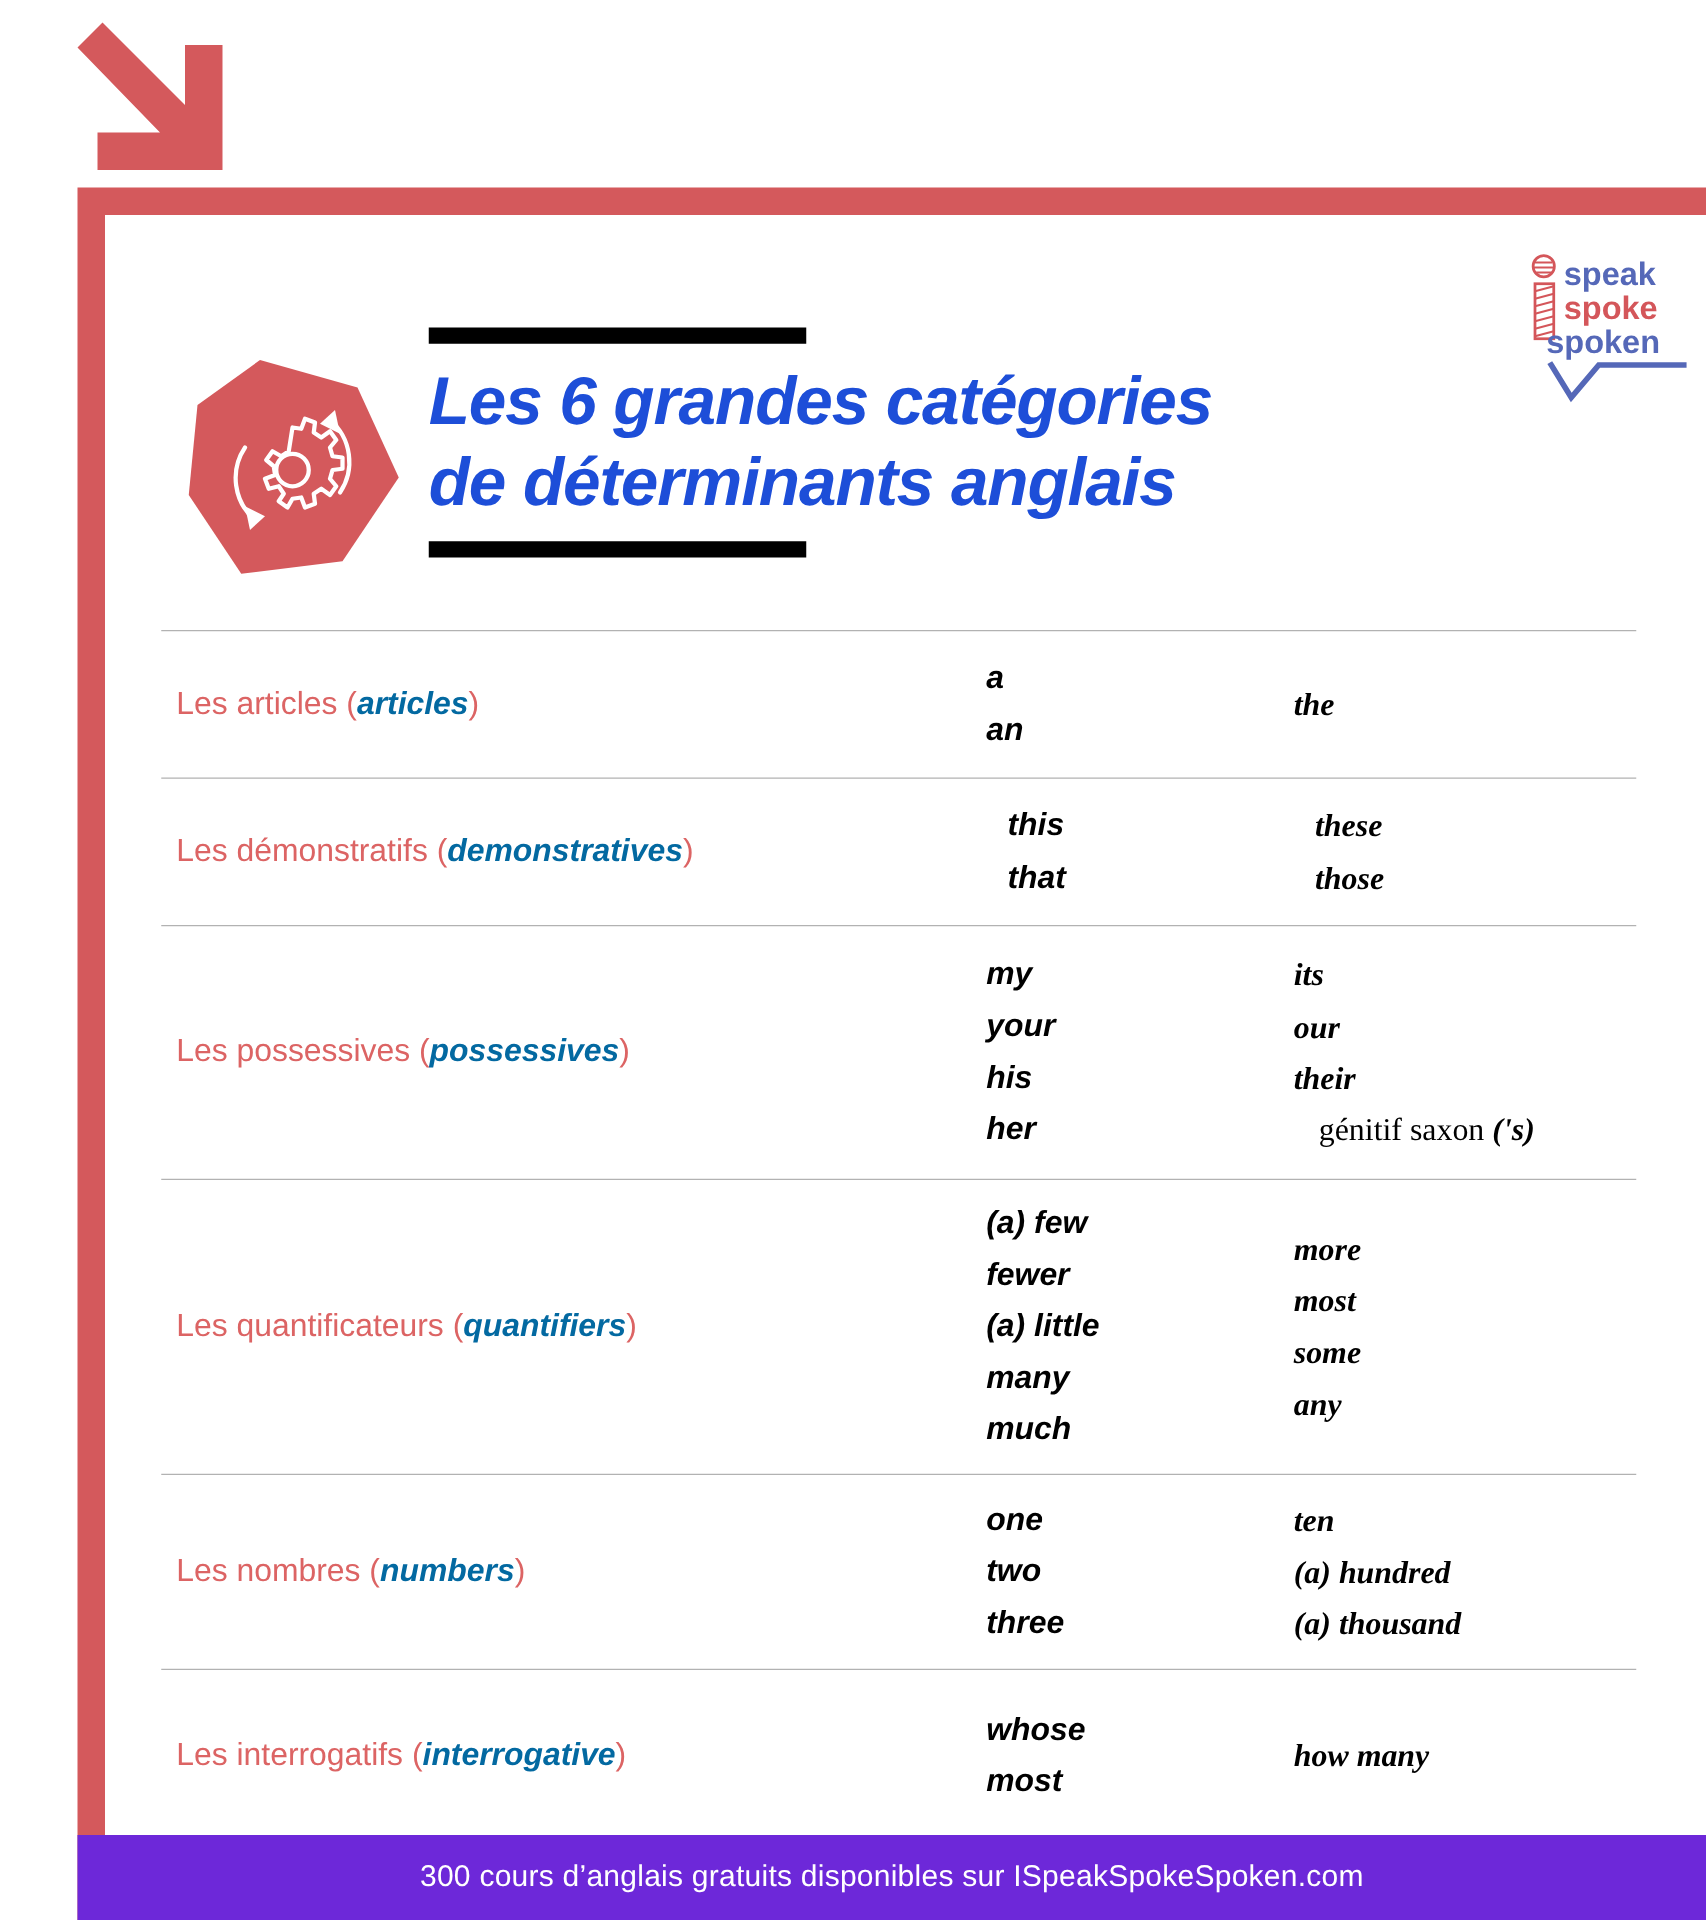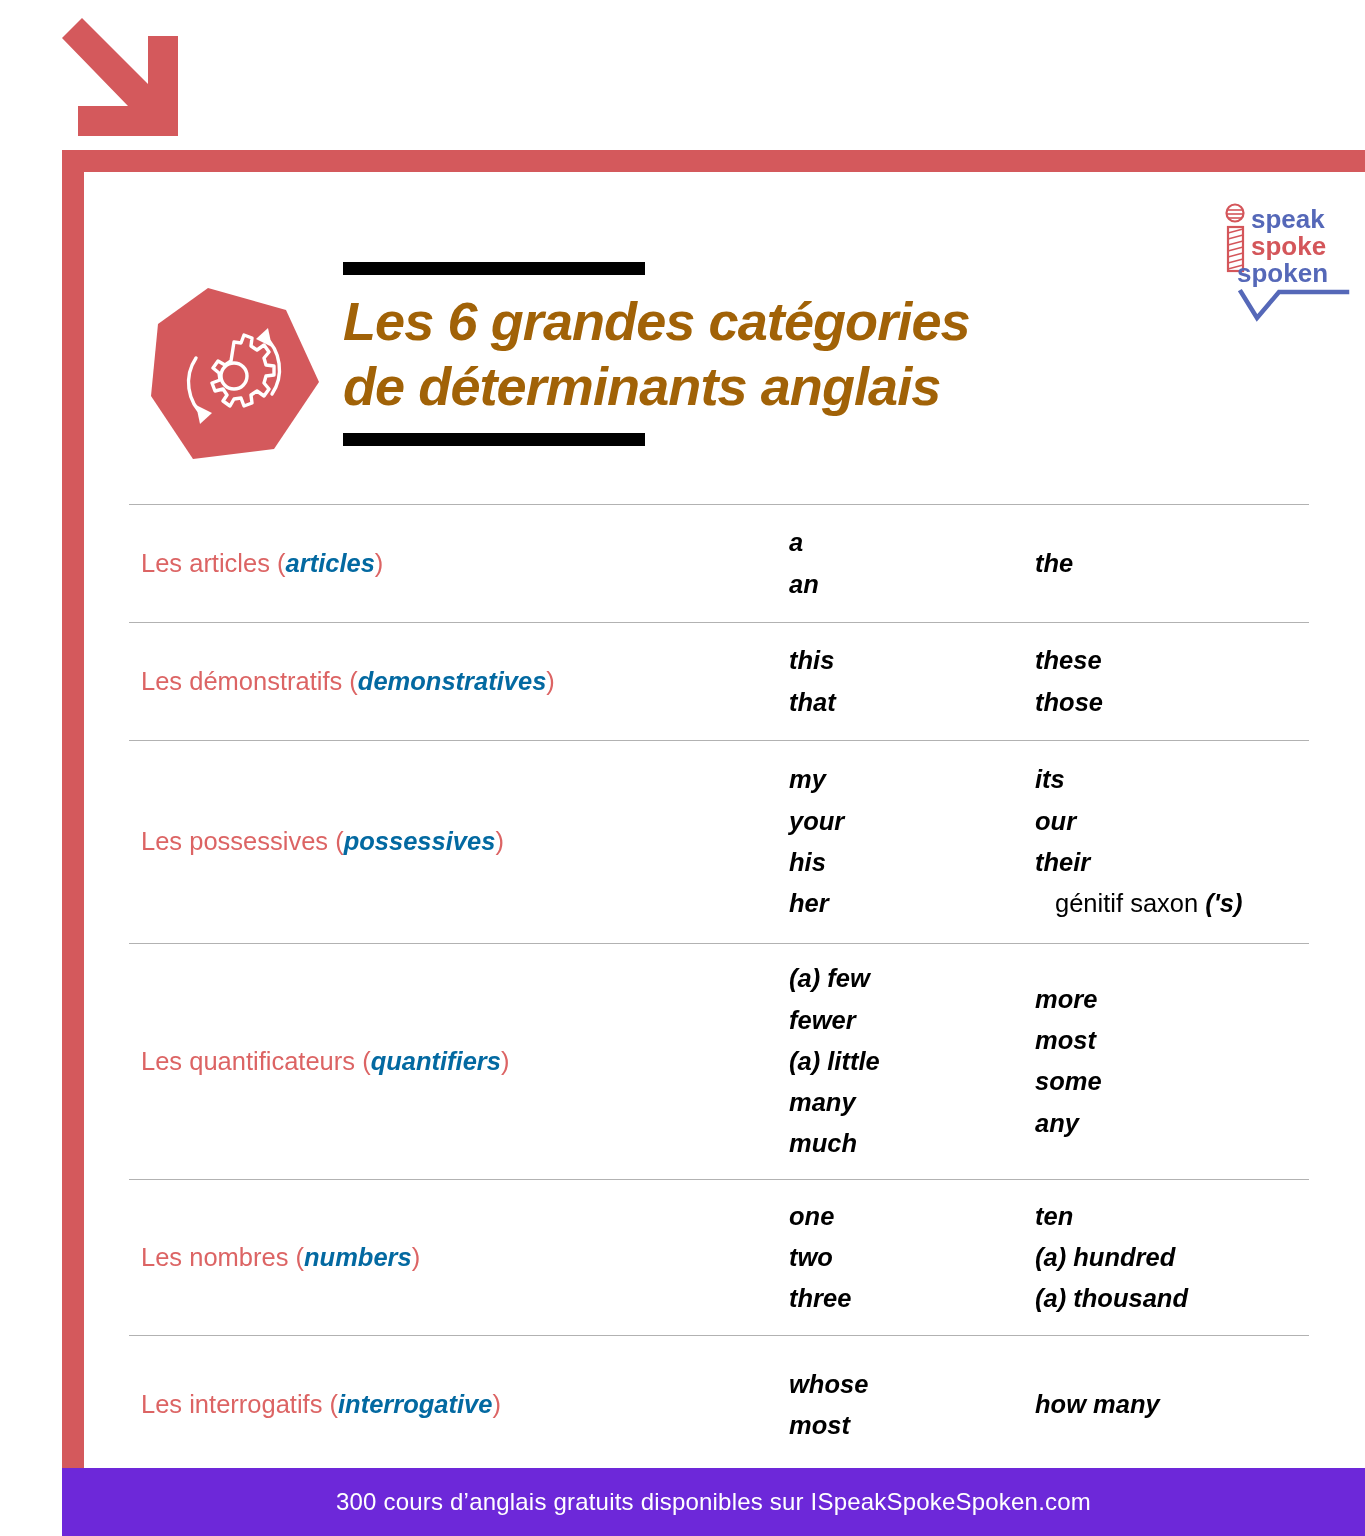--- a/index.html
+++ b/index.html
@@ -83,21 +83,21 @@
     height: 13px;
     background: #000000;
   }
   .title-bar.bottom { margin-top: 14px; }
   h1.title {
     font-size: 54px;
     line-height: 1.20;
     font-weight: 700;
     font-style: italic;
     letter-spacing: -0.9px;
-    color: #a16207;
+    color: #1d4ed8;
     margin: 14px 0 0 0;
     white-space: pre-line;
   }
 
   
   .table {
     position: absolute;
     left: 45px;
     top: 332px;
     width: 1180px;
@@ -128,21 +128,21 @@
     flex: 1 1 auto;
     display: flex;
     align-items: center;
   }
   .col {
     display: flex;
     flex-direction: column;
     justify-content: center;
   }
   .col-a { flex: 0 0 246px; }
-  .col-b { flex: 1 1 auto; }
+  .col-b { flex: 1 1 auto; font-family: Liberation Serif, serif; }
 
   .word {
     font-size: 25.5px;
     font-weight: 700;
     font-style: italic;
     color: #000000;
     line-height: 1.62;
     white-space: nowrap;
   }
   .word.plain {
@@ -150,21 +150,21 @@
     font-style: normal;
     margin-left: 20px;
   }
   .word.plain b {
     font-weight: 700;
     font-style: italic;
   }
 
   
   .row-articles      { min-height: 118px; }
-  .row-demonstratives{ min-height: 118px; }
+  .row-demonstratives{ min-height: 118px; gap: 17px; }
   .row-possessives   { min-height: 203px; }
   .row-quantifiers   { min-height: 236px; }
   .row-numbers       { min-height: 156px; }
   .row-interrogatives{ min-height: 140px; }
 
   
   .footer {
     position: absolute;
     left: 0;
     bottom: 0;

